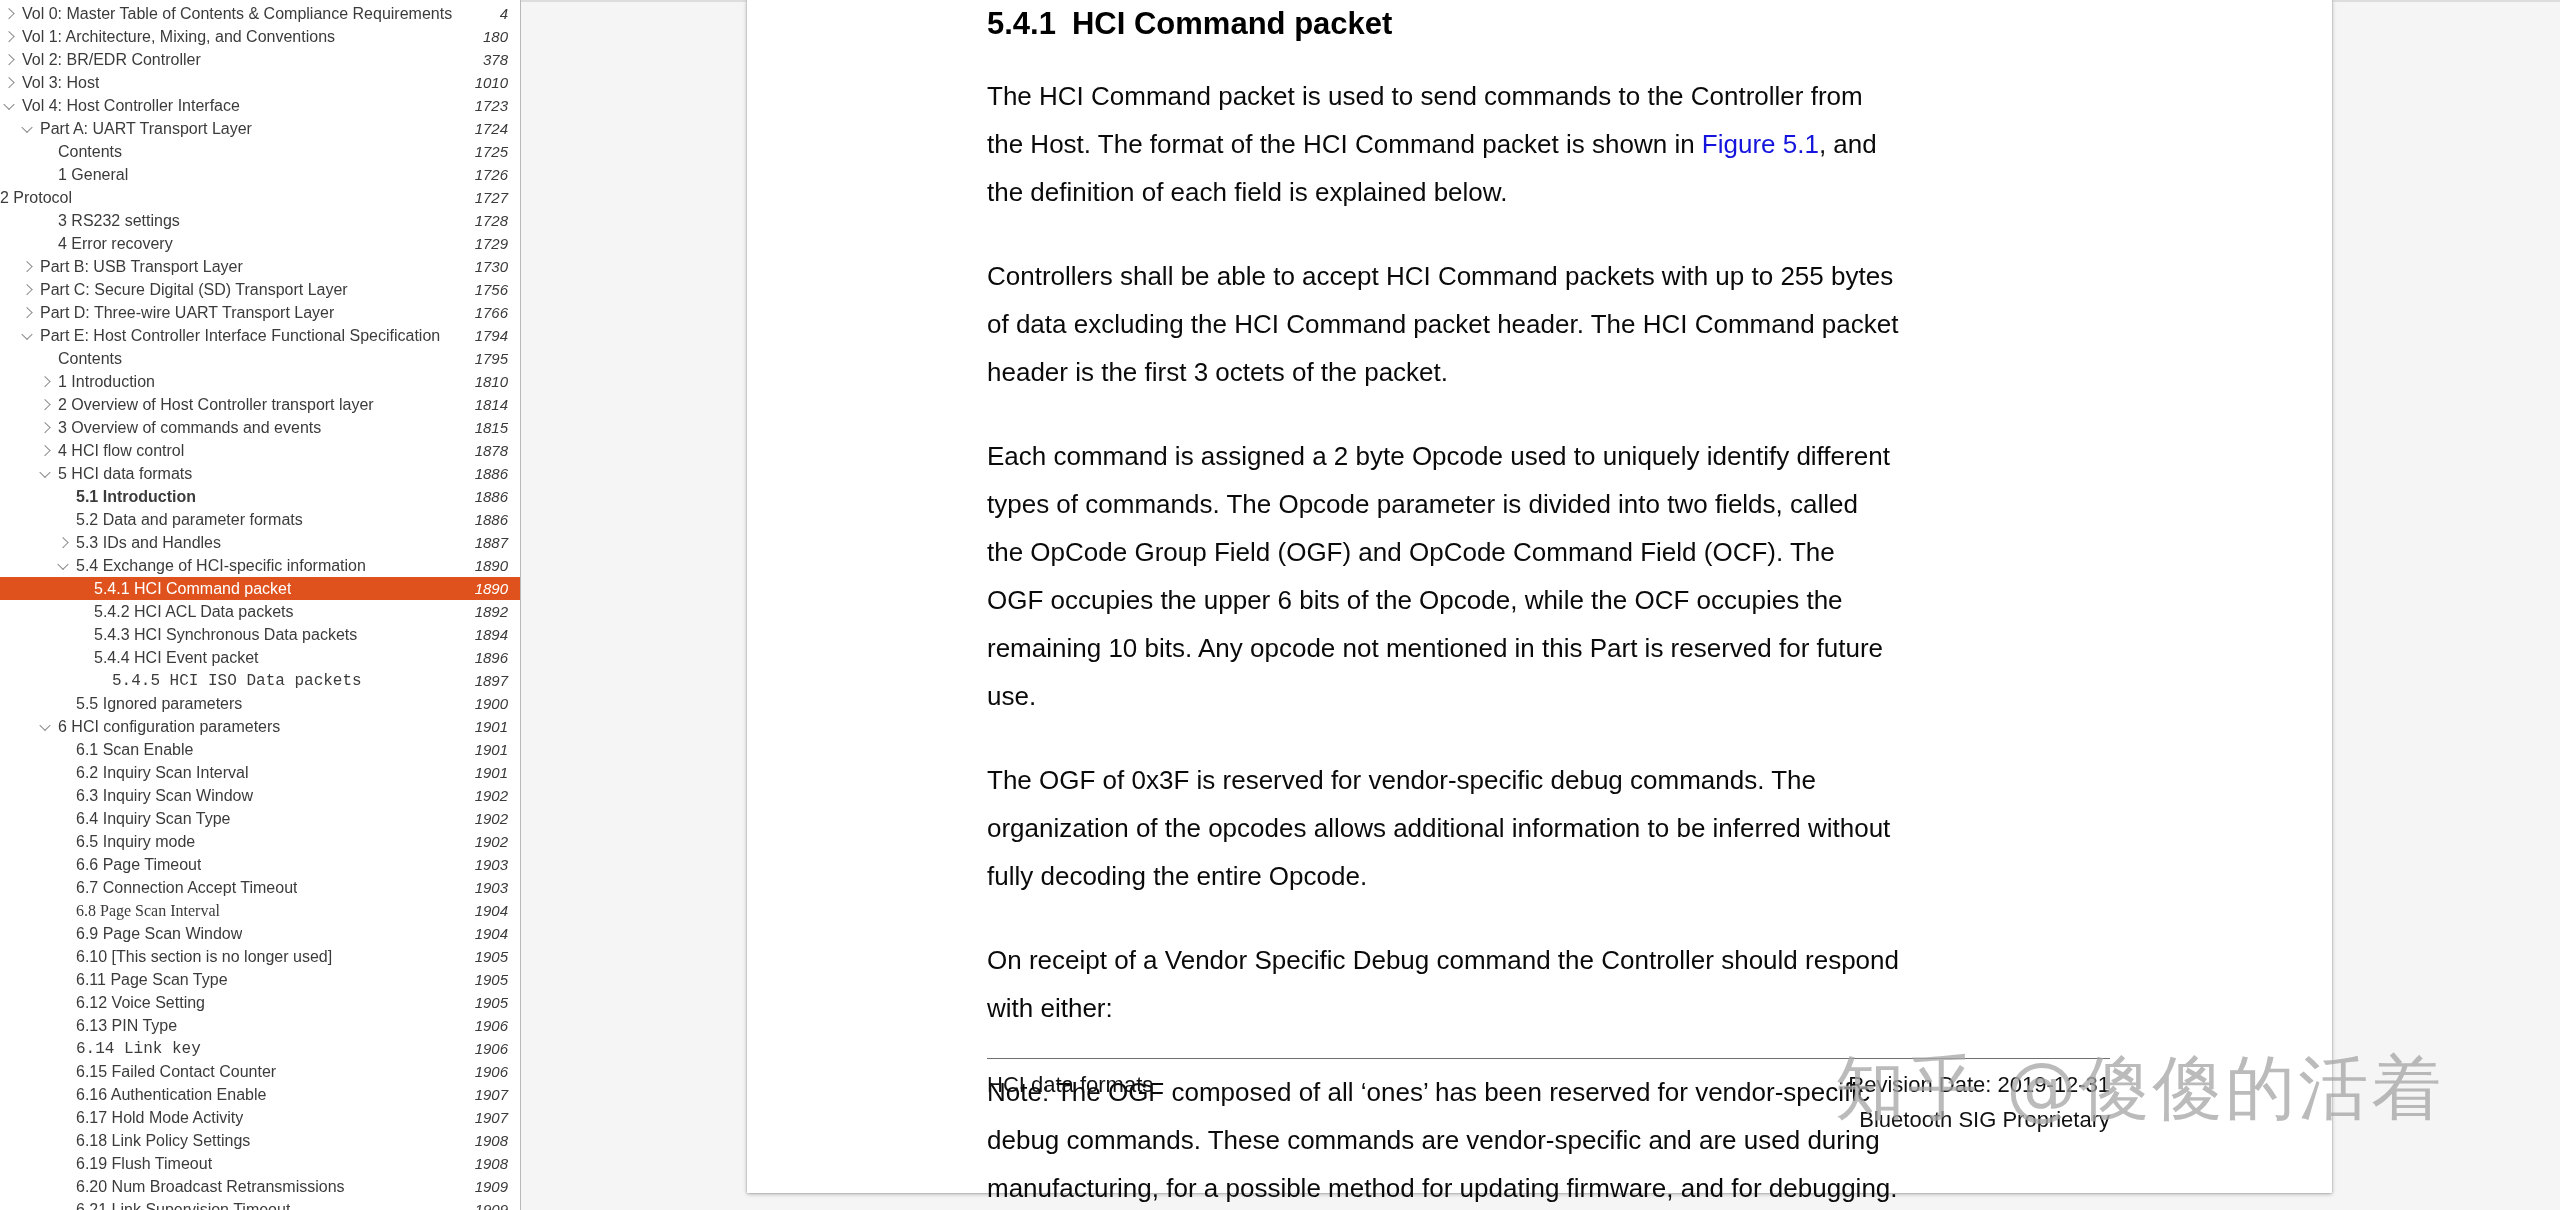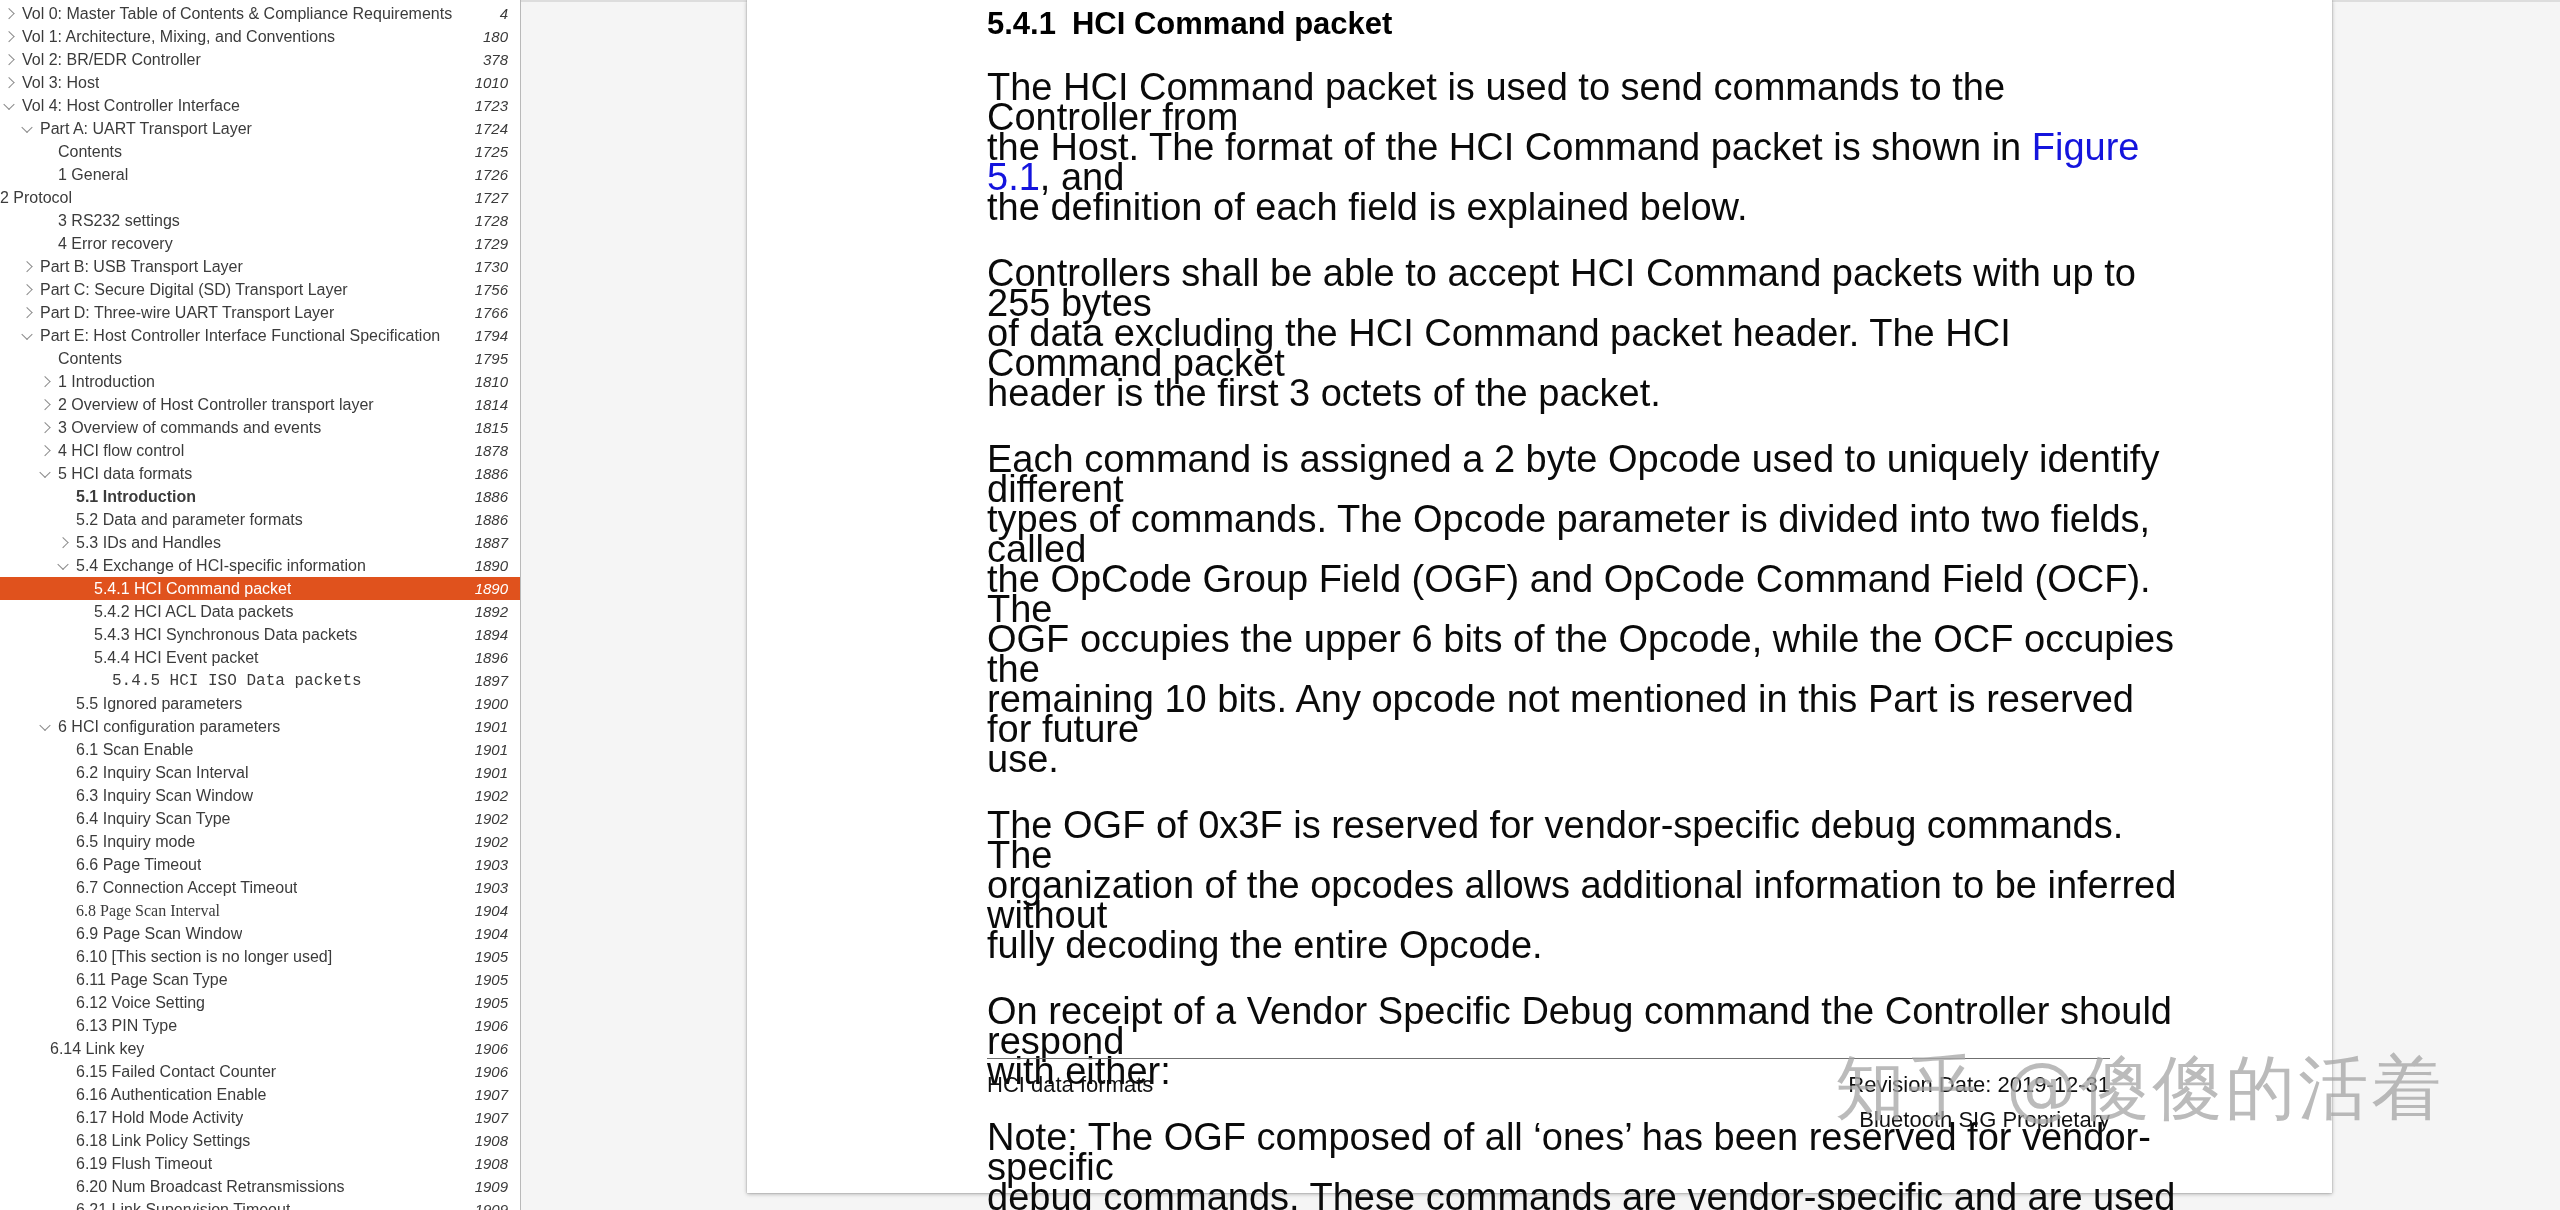--- a/index.html
+++ b/index.html
@@ -23,21 +23,21 @@
 
   
   .viewer{position:absolute;left:521px;top:0;right:0;bottom:0;background:#f5f5f5;}
   .viewer-topline{position:absolute;left:0;top:0;width:100%;height:2px;background:#dddddd;}
   .page{position:absolute;left:226px;top:0;width:1585px;height:1193px;background:#ffffff;
         box-shadow:0 1px 4px rgba(0,0,0,0.30),0 0 1px rgba(0,0,0,0.35);}
 
   .content{position:absolute;left:240px;top:6px;width:1190px;color:#0a0a0a;}
   .doc-heading{font-size:31px;font-weight:bold;line-height:36px;margin:0 0 30px 0;color:#000;}
   .doc-heading .h-title{margin-left:16px;}
-  .content p{font-size:38px;line-height:30px;margin:0 0 36px 0;white-space:pre-line;}
+  .content p{font-size:26px;line-height:48px;margin:0 0 36px 0;white-space:pre-line;}
   a.doc-link{color:#1414dd;text-decoration:none;cursor:pointer;}
 
   .footer-line{position:absolute;left:240px;right:222px;top:1058px;border-top:1px solid #6f6f6f;height:0;}
   .footer-row1{position:absolute;left:240px;right:222px;top:1072px;display:flex;
                justify-content:space-between;font-size:22px;color:#111;}
   .footer-row2{position:absolute;right:222px;top:1107px;font-size:22px;color:#111;}
 
   
   .watermark{position:absolute;left:1835px;top:1048px;font-size:70px;line-height:80px;
              color:#a8a8a8;opacity:0.78;letter-spacing:3px;white-space:nowrap;z-index:20;
@@ -270,21 +270,21 @@
       <span class="toc-label" style="margin-left: 76px;">6.12 Voice Setting</span>
       <span class="toc-page">1905</span>
     </div>
         <div class="toc-row">
 
       <span class="toc-label" style="margin-left: 76px;">6.13 PIN Type</span>
       <span class="toc-page">1906</span>
     </div>
         <div class="toc-row">
 
-      <span class="toc-label" style="margin-left: 50px;">6.14 Link key</span>
+      <span class="toc-label" style="margin-left: 76px; font-family: Liberation Mono, monospace;">6.14 Link key</span>
       <span class="toc-page">1906</span>
     </div>
         <div class="toc-row">
 
       <span class="toc-label" style="margin-left: 76px;">6.15 Failed Contact Counter</span>
       <span class="toc-page">1906</span>
     </div>
         <div class="toc-row">
 
       <span class="toc-label" style="margin-left: 76px;">6.16 Authentication Enable</span>

